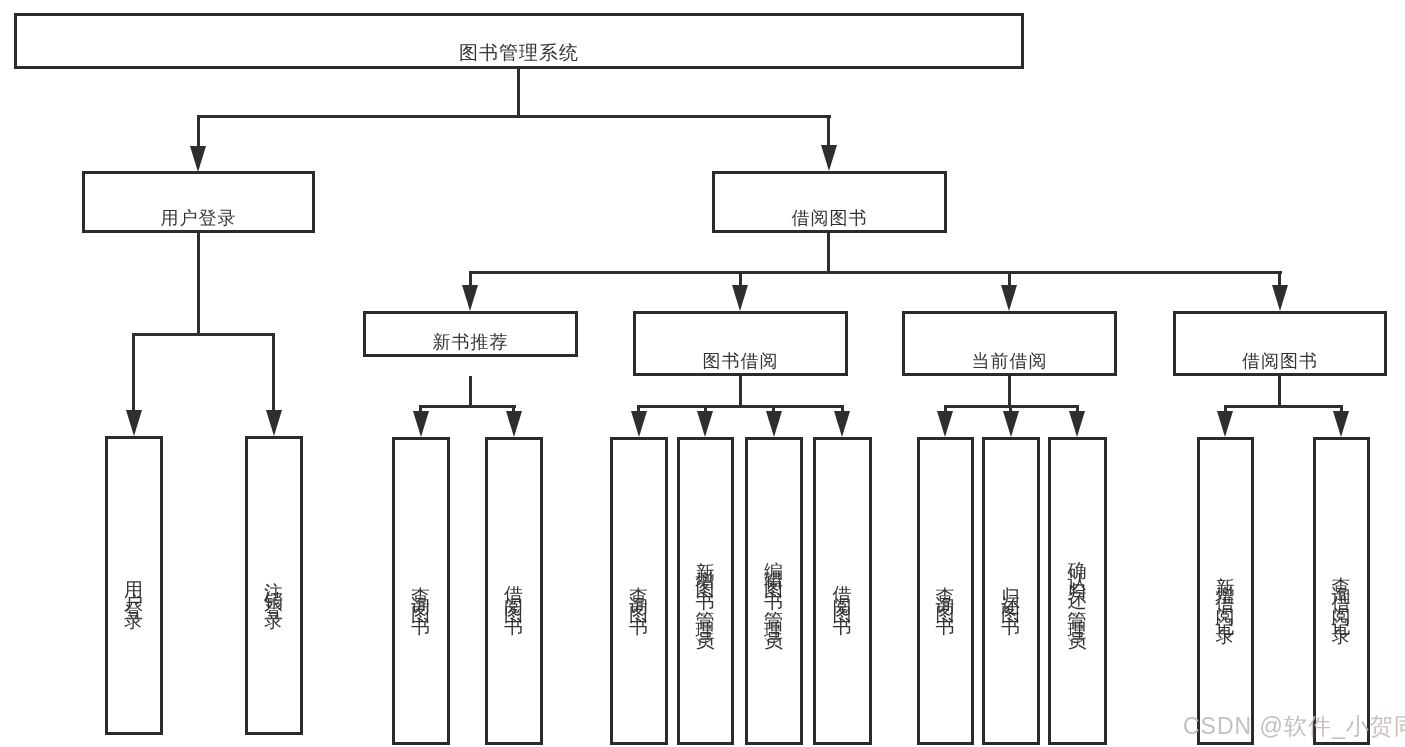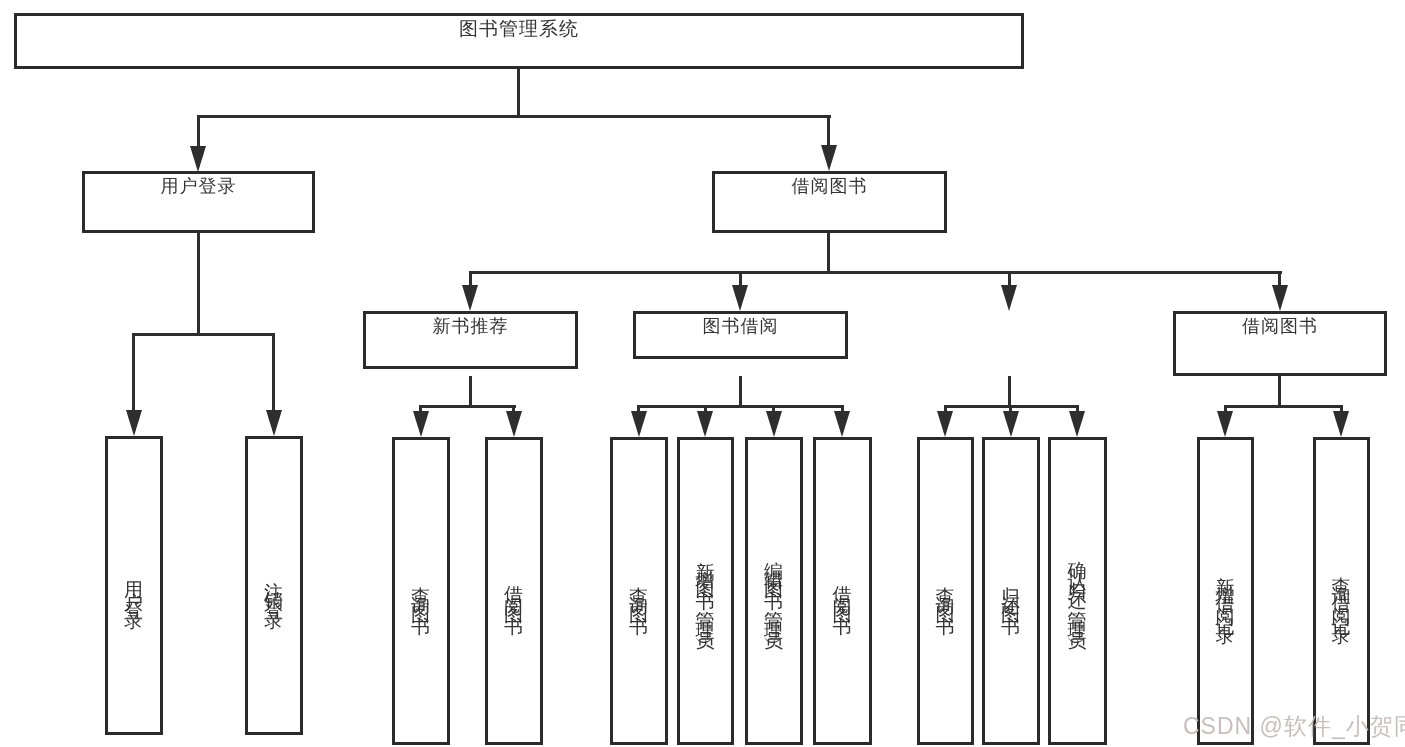--- a/index.html
+++ b/index.html
@@ -9,21 +9,21 @@
     background:#ffffff;
     font-family:"Liberation Sans","DejaVu Sans",sans-serif;
     overflow:hidden;
   }
   .box{
     position:absolute;
     box-sizing:border-box;
     border:3px solid #2b2b2b;
     background:#ffffff;
     display:flex;
-    align-items:flex-start;
+    align-items:flex-end;
     justify-content:center;
     color:#333333;
     font-size:18px;
     letter-spacing:1px;
   }
   .box.root{font-size:19px;}
   .vbox{
     position:absolute;
     box-sizing:border-box;
     border:3px solid #2b2b2b;
@@ -69,28 +69,31 @@
   </div>
 
   <div class="box" style="left:82px;top:171px;width:233px;height:62px">
     <span>用户登录</span>
   </div>
 
   <div class="box" style="left:712px;top:171px;width:235px;height:62px">
     <span>借阅图书</span>
   </div>
 
-  <div class="box" style="left:363px;top:311px;width:215px;height:58px">
+  <div class="box" style="left:363px;top:311px;width:215px;height:46px">
     <span>新书推荐</span>
   </div>
 
-  <div class="box" style="left:633px;top:311px;width:215px;height:48px">
+  <div class="box" style="left:633px;top:311px;width:215px;height:65px">
     <span>图书借阅</span>
   </div>
 
+  <div class="box" style="left:902px;top:311px;width:215px;height:65px">
+    <span>当前借阅</span>
+  </div>
 
   <div class="box" style="left:1173px;top:311px;width:214px;height:65px">
     <span>借阅图书</span>
   </div>
 
   <div class="vbox" style="left:105px;top:436px;width:58px;height:299px">
     <span class="vtext">用户登录</span>
   </div>
 
   <div class="vbox" style="left:245px;top:436px;width:58px;height:299px">

